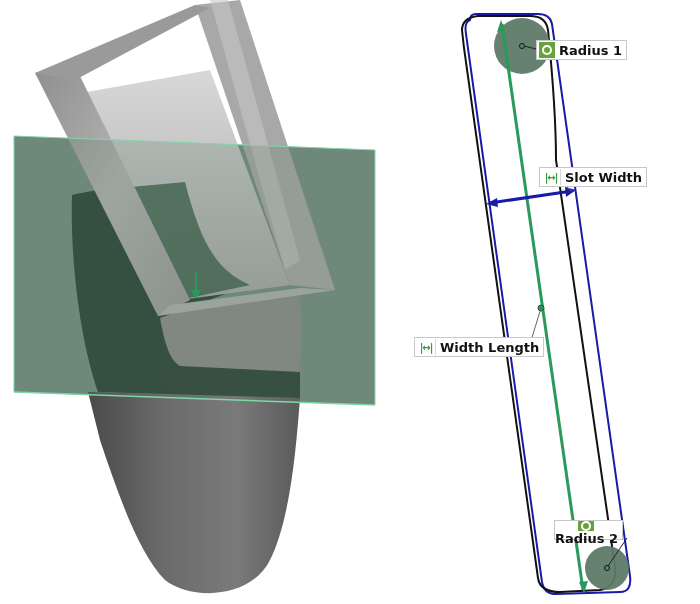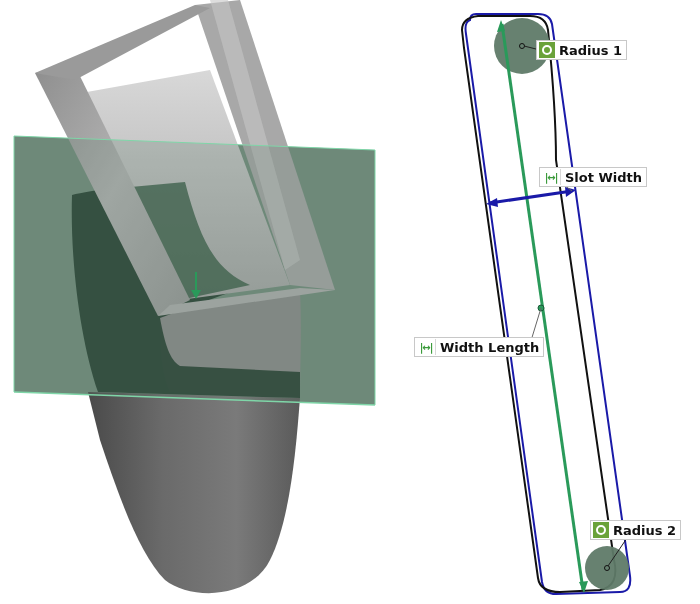--- a/index.html
+++ b/index.html
@@ -120,16 +120,16 @@
 <div class="callout" style="left:539px; top:167px;">
   <span class="ico dim">|↔|</span>
   <span class="txt">Slot Width</span>
 </div>
 
 <div class="callout" style="left:414px; top:337px;">
   <span class="ico dim">|↔|</span>
   <span class="txt">Width Length</span>
 </div>
 
-<div class="callout" style="left:590px; top:520px;">
+<div class="callout" style="left:554px; top:520px;flex-direction:column;">
   <span class="ico radius"></span>
   <span class="txt">Radius 2</span>
 </div>
 
 </body></html>

